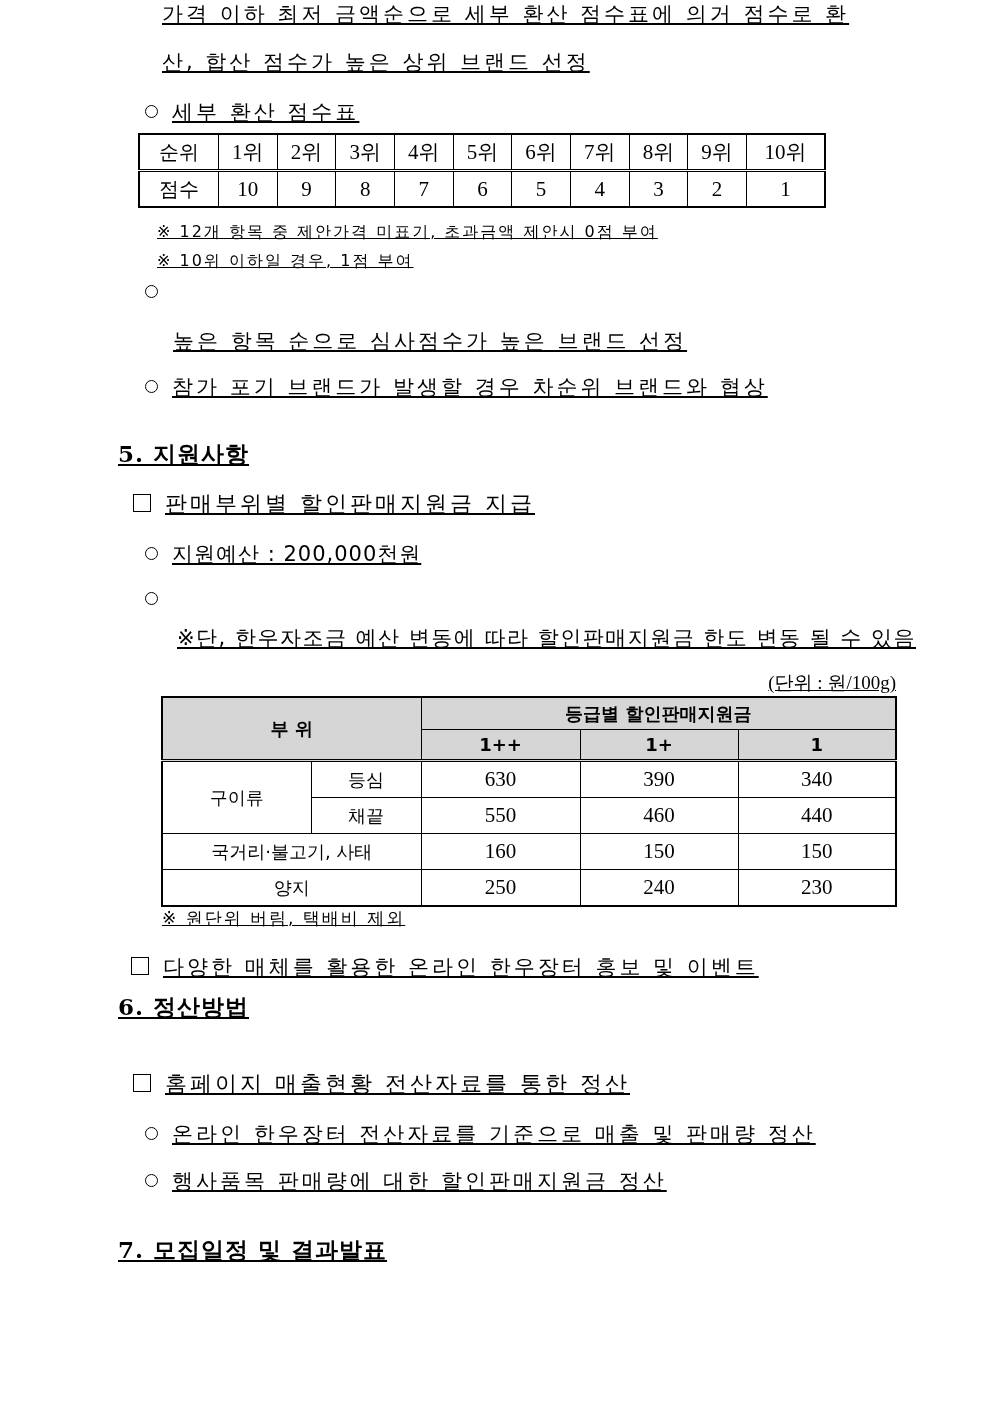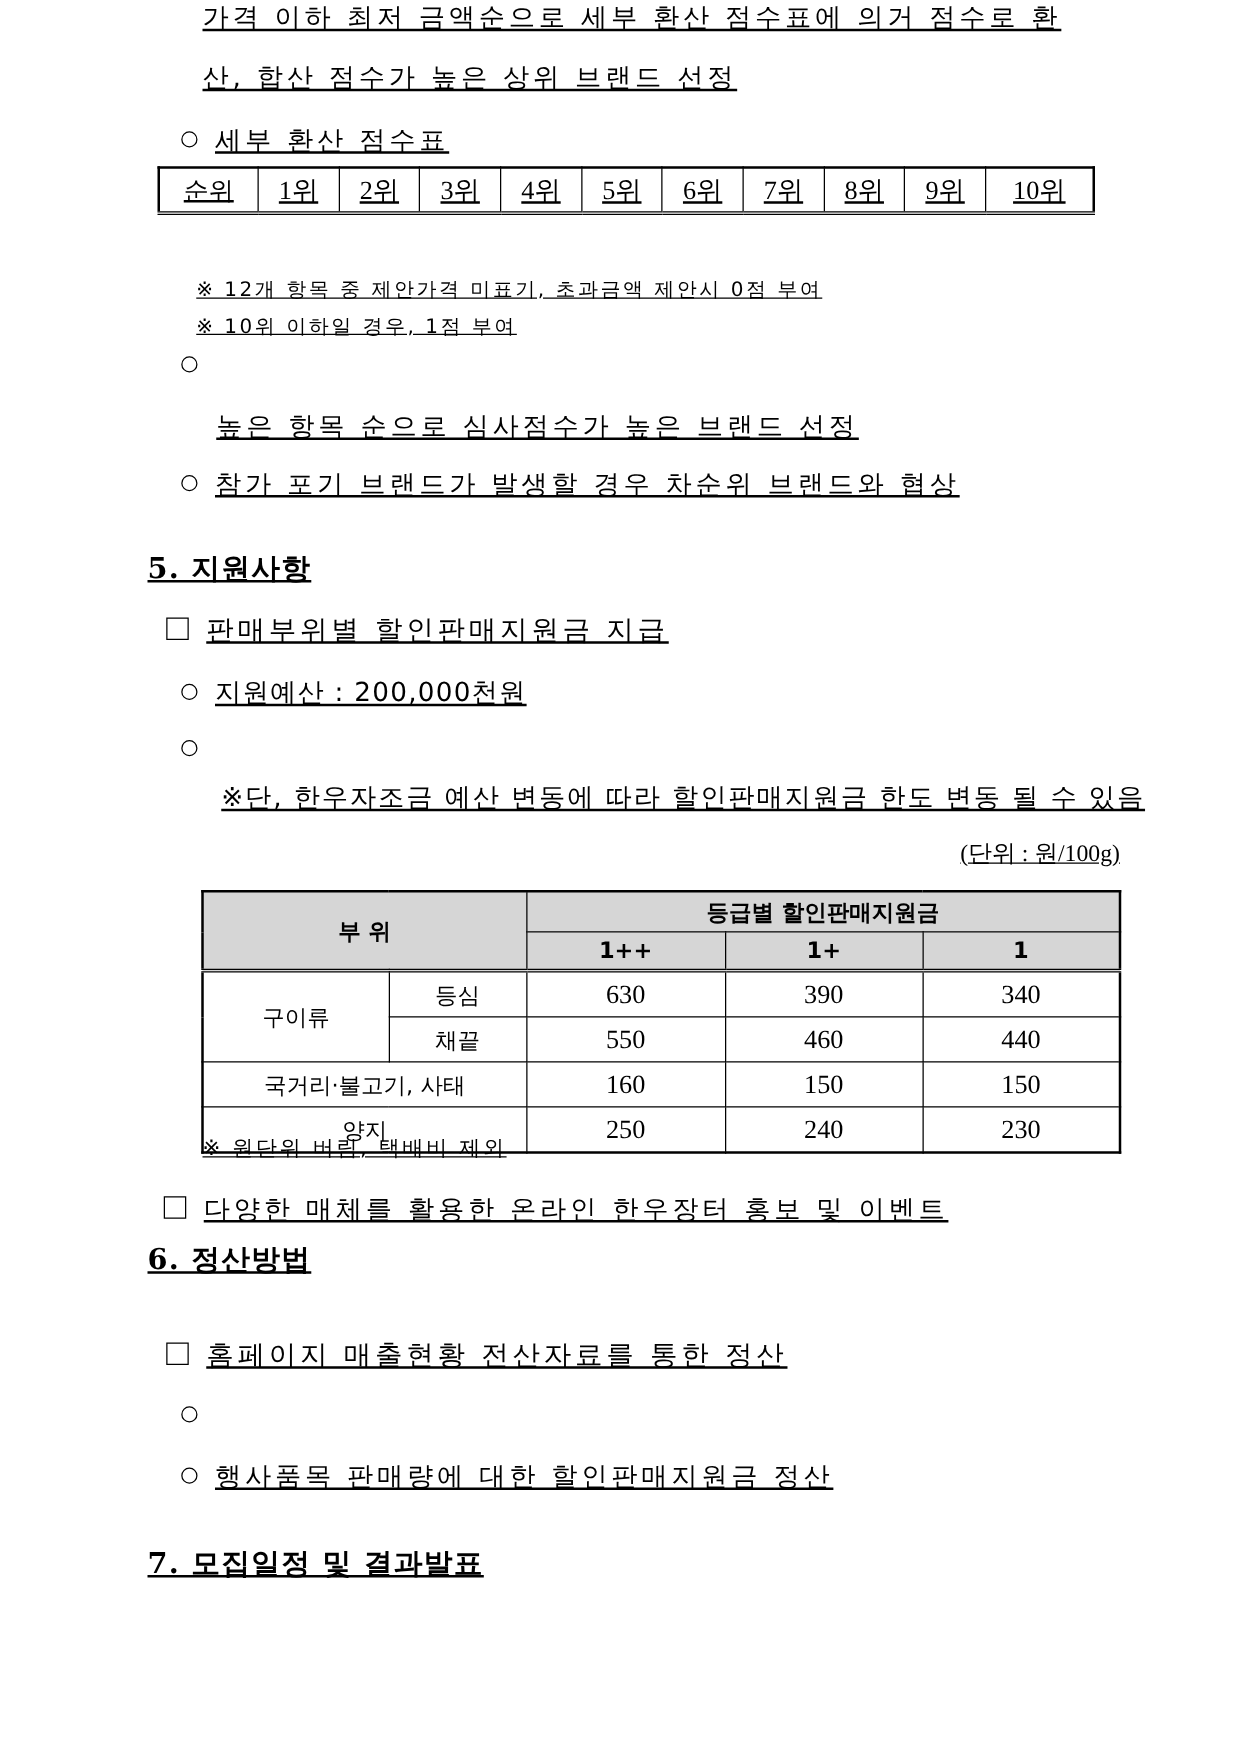--- a/index.html
+++ b/index.html
@@ -17,34 +17,34 @@
     border-radius: 50%; vertical-align: middle; margin-right: 14px; box-sizing: border-box;
     position: relative; top: -2px;
   }
   .square-bullet {
     display: inline-block; width: 18px; height: 18px; border: 1.5px solid #000;
     vertical-align: middle; margin-right: 14px; box-sizing: border-box;
     position: relative; top: -2px;
   }
   
   table.score {
-    position: absolute; left: 126px; top: 133px; width: 750px;
+    position: absolute; left: 138px; top: 133px; width: 688px;
     border-collapse: collapse; border: 2px solid #000;
-    font-family: "Liberation Serif", "DejaVu Serif", serif; font-size: 21px; text-decoration: underline;
+    font-family: "Liberation Serif", "DejaVu Serif", serif; font-size: 21px;
   }
   table.score td {
     border: 1px solid #000; text-align: center; height: 34px; padding: 0;
   }
   table.score tr.hdr td { border-bottom: 3px double #000; }
   table.score td.label { font-family: "DejaVu Sans", "Liberation Sans", sans-serif; font-size: 20px; }
   
   table.support {
     position: absolute; left: 161px; top: 696px; width: 736px;
     border-collapse: collapse; border: 2px solid #000;
-    font-family: "DejaVu Sans", "Liberation Sans", sans-serif; font-size: 18px; margin-top: 16px;
+    font-family: "DejaVu Sans", "Liberation Sans", sans-serif; font-size: 18px;
   }
   table.support td {
     border: 1px solid #000; text-align: center; padding: 0; height: 35px;
   }
   table.support td.num { font-family: "Liberation Serif", "DejaVu Serif", serif; font-size: 21px; }
   table.support .shade { background: #d6d6d6; }
   table.support tr.hdr2 td { border-bottom: 3px double #000; height: 29px; }
   table.support tr.hdr1 td.top { height: 31px; }
   table.support td.bold { font-weight: bold; }
   .unit {
@@ -68,20 +68,33 @@
     <td>1위</td>
     <td>2위</td>
     <td>3위</td>
     <td>4위</td>
     <td>5위</td>
     <td>6위</td>
     <td>7위</td>
     <td>8위</td>
     <td>9위</td>
     <td>10위</td>
+  </tr>
+  <tr>
+    <td class="label">점수</td>
+    <td>10</td>
+    <td>9</td>
+    <td>8</td>
+    <td>7</td>
+    <td>6</td>
+    <td>5</td>
+    <td>4</td>
+    <td>3</td>
+    <td>2</td>
+    <td>1</td>
   </tr>
 </tbody>
   </table>
 
 <div class="abs note" style="left:157px; top:222px;">※ 12개 항목 중 제안가격 미표기, 초과금액 제안시 0점 부여</div>
 <div class="abs note" style="left:157px; top:251px;">※ 10위 이하일 경우, 1점 부여</div>
 
 <div class="abs txt-sans" style="left:145px; top:280px;">
   <span class="circle-bullet"></span>
 </div>
@@ -161,20 +174,20 @@
   <span class="square-bullet"></span><span>다양한 매체를 활용한 온라인 한우장터 홍보 및 이벤트</span>
 </div>
 
 <div class="abs heading" style="left:118px; top:992px;">6. 정산방법</div>
 
 <div class="abs txt-sans" style="left:133px; top:1069px; font-size:22px;text-align:right;">
   <span class="square-bullet"></span><span>홈페이지 매출현황 전산자료를 통한 정산</span>
 </div>
 
 <div class="abs txt-sans" style="left:145px; top:1120px;">
-  <span class="circle-bullet"></span>
+  <span class="circle-bullet"></span><span>온라인 한우장터 전산자료를 기준으로 매출 및 판매량 정산</span>
 </div>
 
 <div class="abs txt-sans" style="left:145px; top:1167px;">
   <span class="circle-bullet"></span><span>행사품목 판매량에 대한 할인판매지원금 정산</span>
 </div>
 
 <div class="abs heading" style="left:118px; top:1235px;">7. 모집일정 및 결과발표</div>
 
 </body></html>

